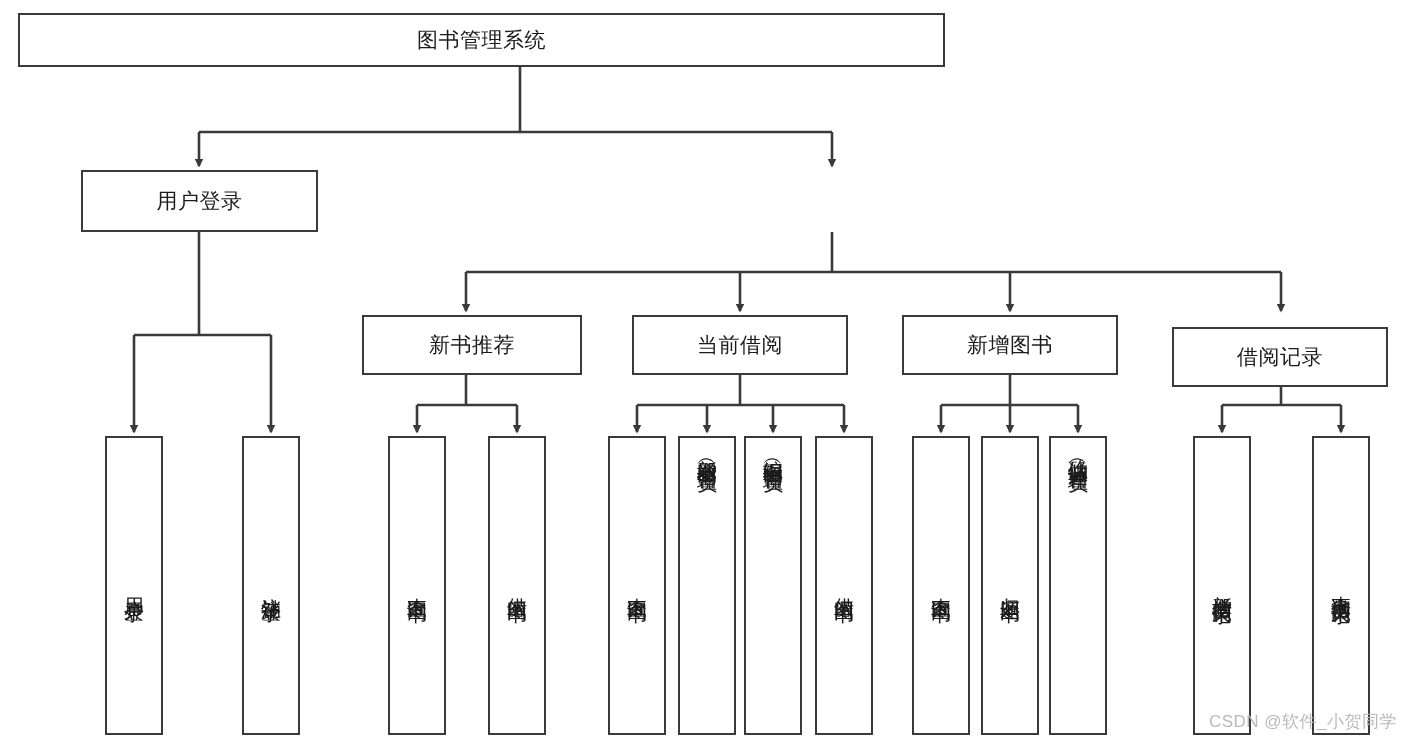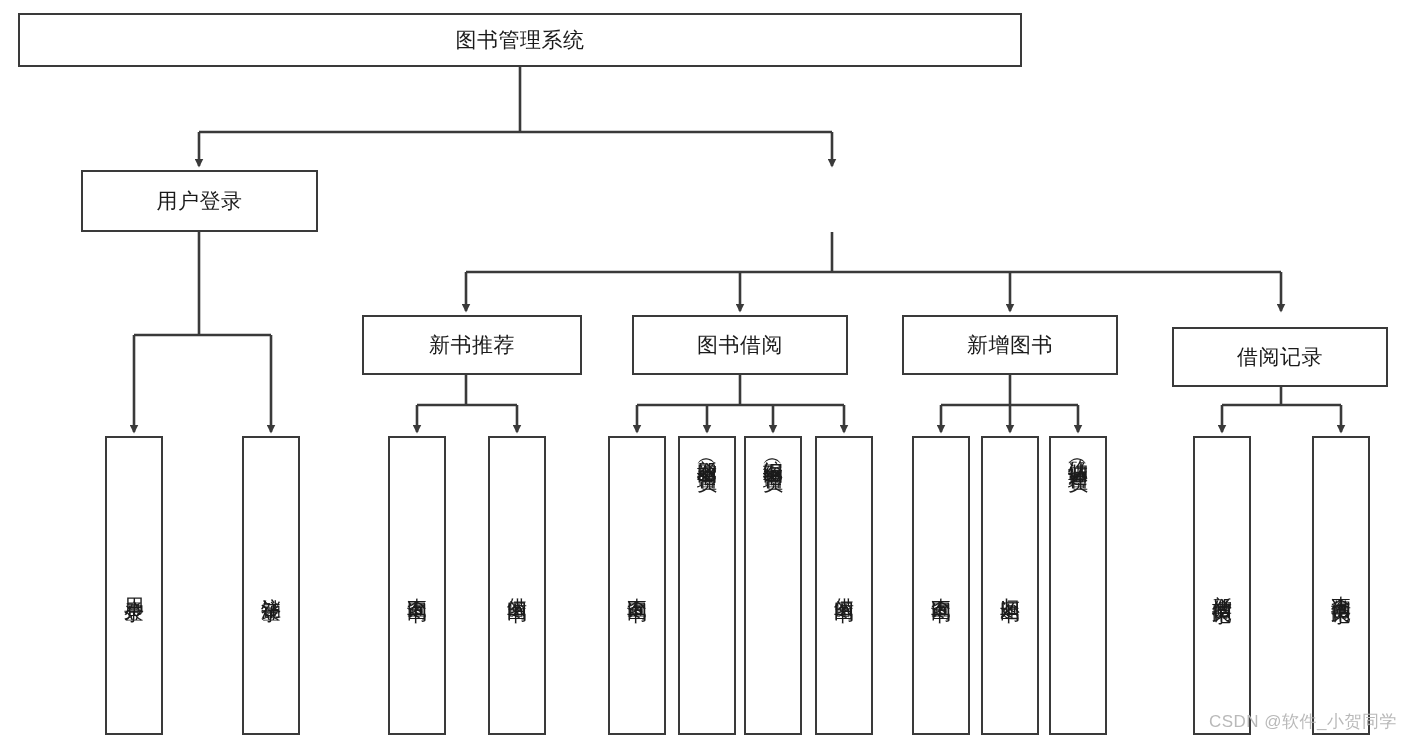--- a/index.html
+++ b/index.html
@@ -117,33 +117,33 @@
       <path d="M1010,405 L1010,432" marker-end="url(#arrow)"></path>
       <path d="M1078,405 L1078,432" marker-end="url(#arrow)"></path>
 
       <path d="M1281,375 L1281,405"></path>
       <path d="M1222,405 L1341,405"></path>
       <path d="M1222,405 L1222,432" marker-end="url(#arrow)"></path>
       <path d="M1341,405 L1341,432" marker-end="url(#arrow)"></path>
     </g>
   </svg>
 
-  <div class="node" style="left:18px; top:13px; width:1004px; height:54px;align-items:center;">
+  <div class="node" style="left:18px; top:13px; width:927px; height:54px;align-items:center;">
     <span class="label">图书管理系统</span>
   </div>
 
   <div class="node" style="left:81px; top:170px; width:237px; height:62px;">
     <span class="label">用户登录</span>
   </div>
 
   <div class="node" style="left:362px; top:315px; width:220px; height:60px;">
     <span class="label">新书推荐</span>
   </div>
   <div class="node" style="left:632px; top:315px; width:216px; height:60px;">
-    <span class="label">图书借阅</span>
+    <span class="label">当前借阅</span>
   </div>
   <div class="node" style="left:902px; top:315px; width:216px; height:60px;">
     <span class="label">新增图书</span>
   </div>
   <div class="node" style="left:1172px; top:327px; width:216px; height:60px;">
     <span class="label">借阅记录</span>
   </div>
 
   <div class="node vertical center-v" style="left:105px; top:436px; width:58px; height:299px;">
     <span class="label">用户登录</span>

